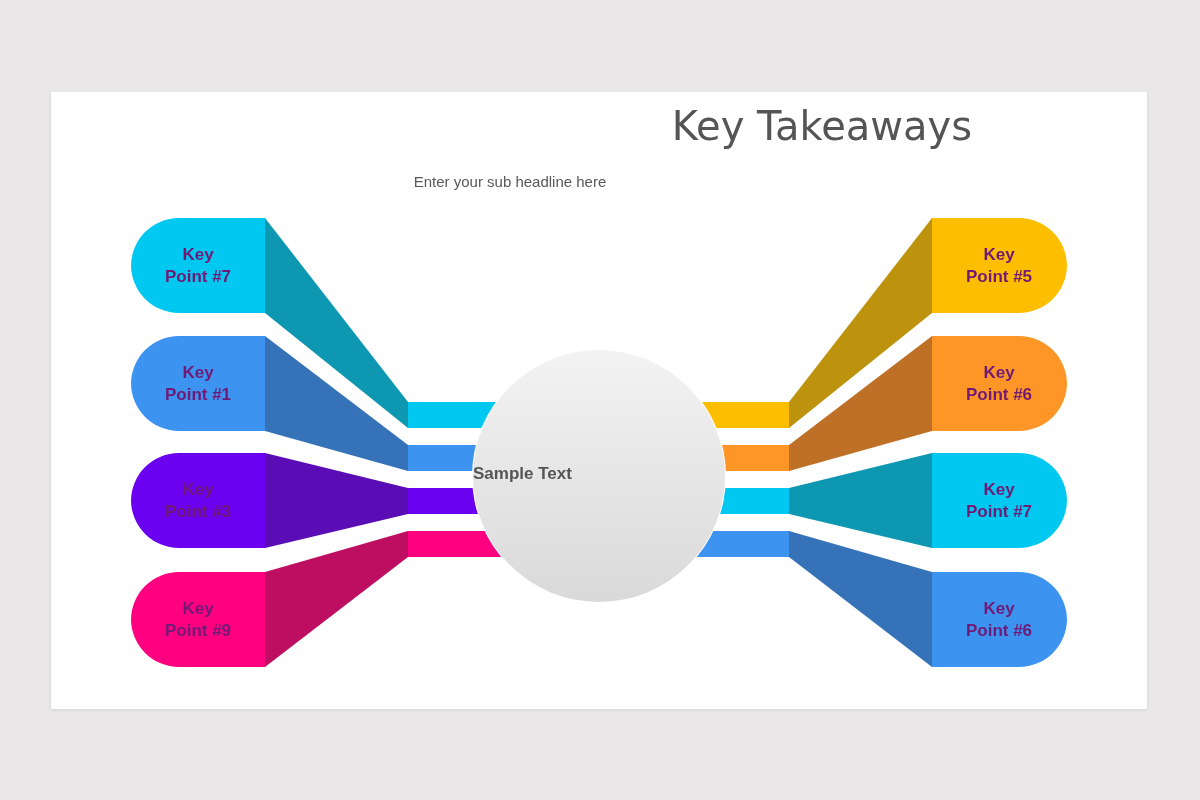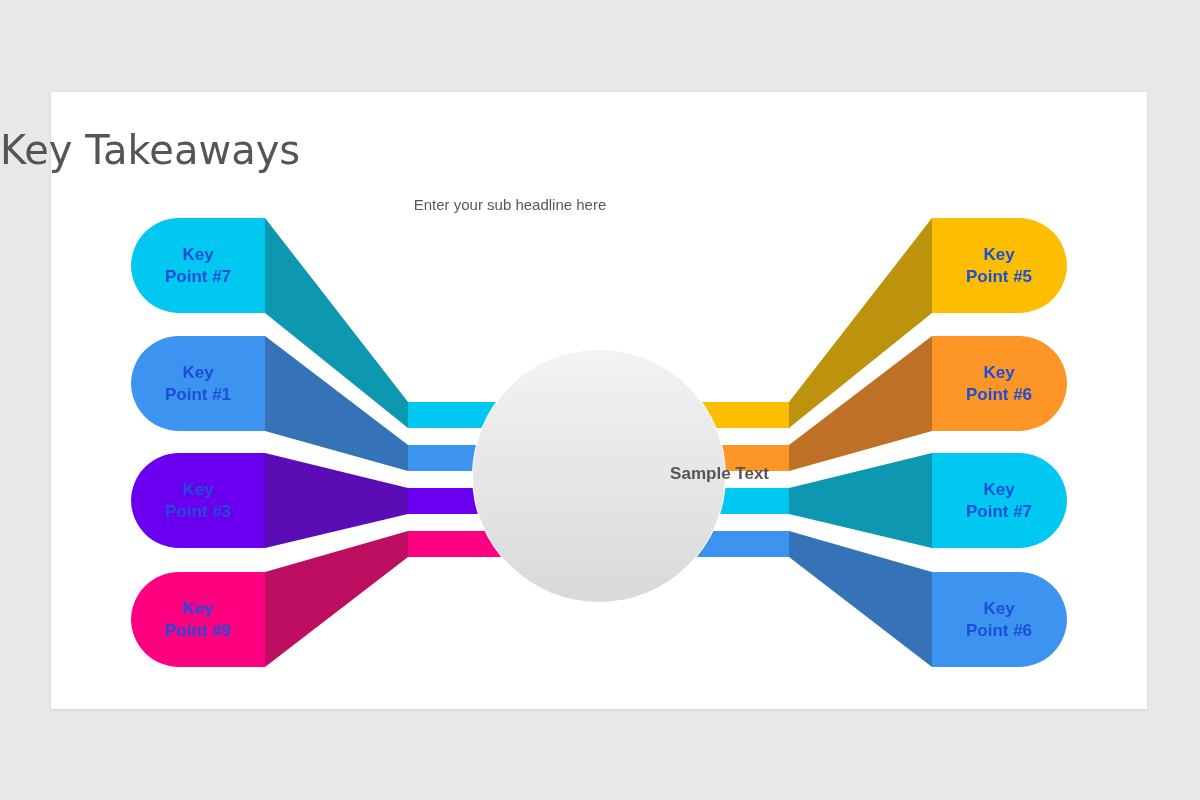--- a/index.html
+++ b/index.html
@@ -11,62 +11,61 @@
   }
   .slide {
     position: absolute;
     left: 51px; top: 92px;
     width: 1096px; height: 617px;
     background: #ffffff;
     box-shadow: 0 1px 3px rgba(0,0,0,0.10);
   }
   .title {
     position: absolute;
-    left: 0; top: 127px; width: 972px;
-    text-align: left;
+    left: 0; top: 103px; width: 972px;
+    text-align: right;
     font-size: 40px;
     color: #555555;
     font-family: "DejaVu Sans", sans-serif;
     font-weight: normal;
     letter-spacing: 0px;
   }
   .subtitle {
     position: absolute;
     left: 0; top: 173px; width: 1020px;
     text-align: center;
     font-size: 15px;
     color: #595959;
     font-family: "Liberation Sans", sans-serif;
-    margin-top: 23px;
   }
   svg.diagram {
     position: absolute;
     left: 0; top: 0;
     width: 1200px; height: 800px;
   }
   .point-label {
     position: absolute;
     width: 134px;
     height: 96px;
     display: flex;
     flex-direction: column;
     align-items: center;
     justify-content: center;
-    color: #1d4ed8;
+    color: #701a75;
     font-weight: bold;
     font-size: 17px;
     line-height: 22px;
     text-align: center;
     cursor: pointer;
   }
   .point-label span { display: block; }
   .center-text {
     position: absolute;
     left: 473px; top: 464px; width: 296px;
-    text-align: right;
+    text-align: left;
     font-size: 17px;
     font-weight: bold;
     color: #555555;
   }
 </style>
 </head>
 <body>
 
 <div class="slide"></div>
 

